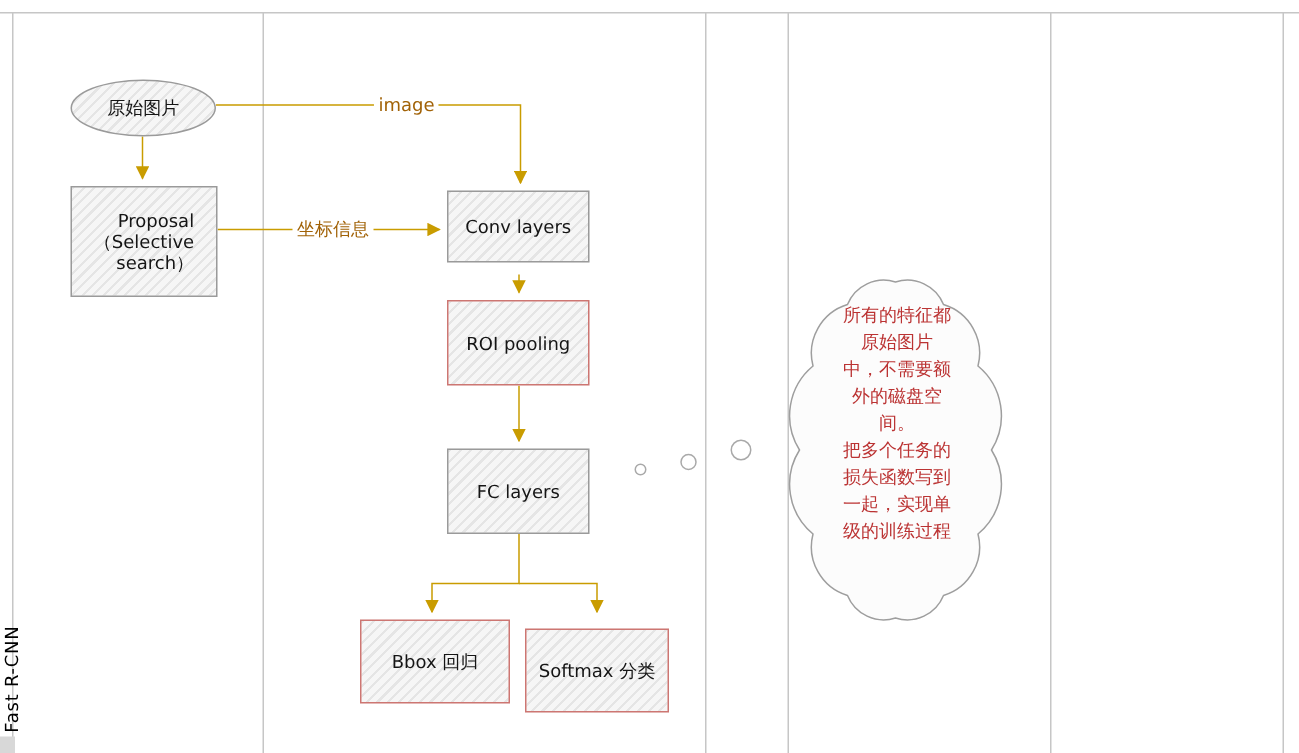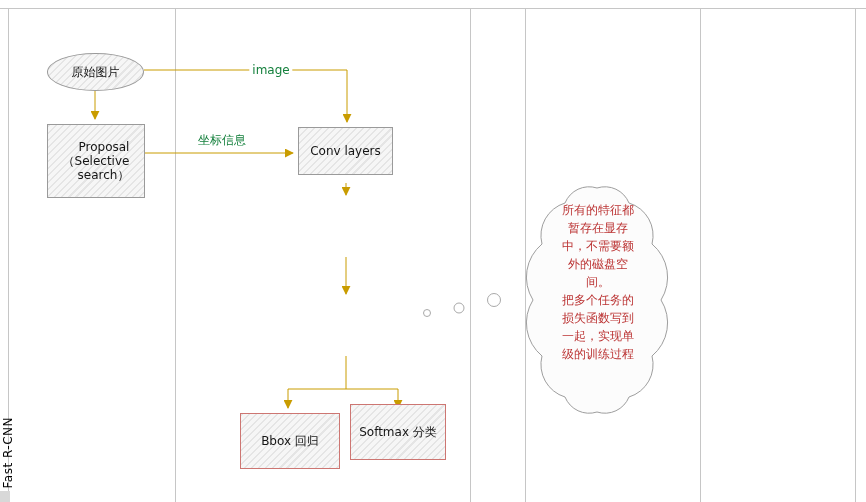--- a/index.html
+++ b/index.html
@@ -15,21 +15,21 @@
     background-color:#f6f6f6;
     background-image:repeating-linear-gradient(135deg, rgba(0,0,0,0.07) 0px, rgba(0,0,0,0.07) 1.5px, transparent 1.5px, transparent 5px);
     display:flex; align-items:center; justify-content:center;
     text-align:right; font-size:12px; color:#151515;
   }
   .node.red { border-color:#cd7672; }
   .node .lbl { white-space:pre-line; line-height:14px; }
   .ellipse { border-radius:50%; }
   .edge-label {
     position:absolute; transform:translate(-50%,-50%);
-    background:#ffffff; padding:0 3px; font-size:12px; color:#15803d; white-space:nowrap;
+    background:#ffffff; padding:0 3px; font-size:12px; color:#a16207; white-space:nowrap;
   }
   .cloud-text {
     position:absolute; text-align:center; font-size:12px; line-height:18px;
     color:#bb3333; white-space:pre-line;
   }
   .pool-title {
     position:absolute; left:1px; top:417px;
     writing-mode:vertical-rl; transform:rotate(180deg);
     font-size:12px; color:#000; letter-spacing:0.5px;
   }
@@ -96,35 +96,41 @@
   <div class="node" style="left:47px;top:124px;width:98px;height:74px">
     <span class="lbl">Proposal
 （Selective
 search）</span>
   </div>
 
   <div class="node" style="left:298px;top:127px;width:95px;height:48px">
     <span class="lbl">Conv layers</span>
   </div>
 
+  <div class="node red" style="left:298px;top:200px;width:95px;height:57px">
+    <span class="lbl">ROI pooling</span>
+  </div>
 
+  <div class="node" style="left:298px;top:299px;width:95px;height:57px">
+    <span class="lbl">FC layers</span>
+  </div>
 
   <div class="node red" style="left:240px;top:413px;width:100px;height:56px">
     <span class="lbl">Bbox 回归</span>
   </div>
 
-  <div class="node red" style="left:350px;top:404px;width:96px;height:56px">
+  <div class="node red" style="left:350px;top:419px;width:96px;height:56px">
     <span class="lbl">Softmax 分类</span>
   </div>
 
   <div class="edge-label" style="left:271px;top:70px">image</div>
-  <div class="edge-label" style="left:222px;top:140px">坐标信息</div>
+  <div class="edge-label" style="left:222px;top:153px">坐标信息</div>
 
   <div class="cloud-text" style="left:534px;top:201px;width:128px">所有的特征都
-暂存在显存
+原始图片
 中，不需要额
 外的磁盘空
 间。
 把多个任务的
 损失函数写到
 一起，实现单
 级的训练过程</div>
 
   <div class="pool-title">Fast R-CNN</div>
 

